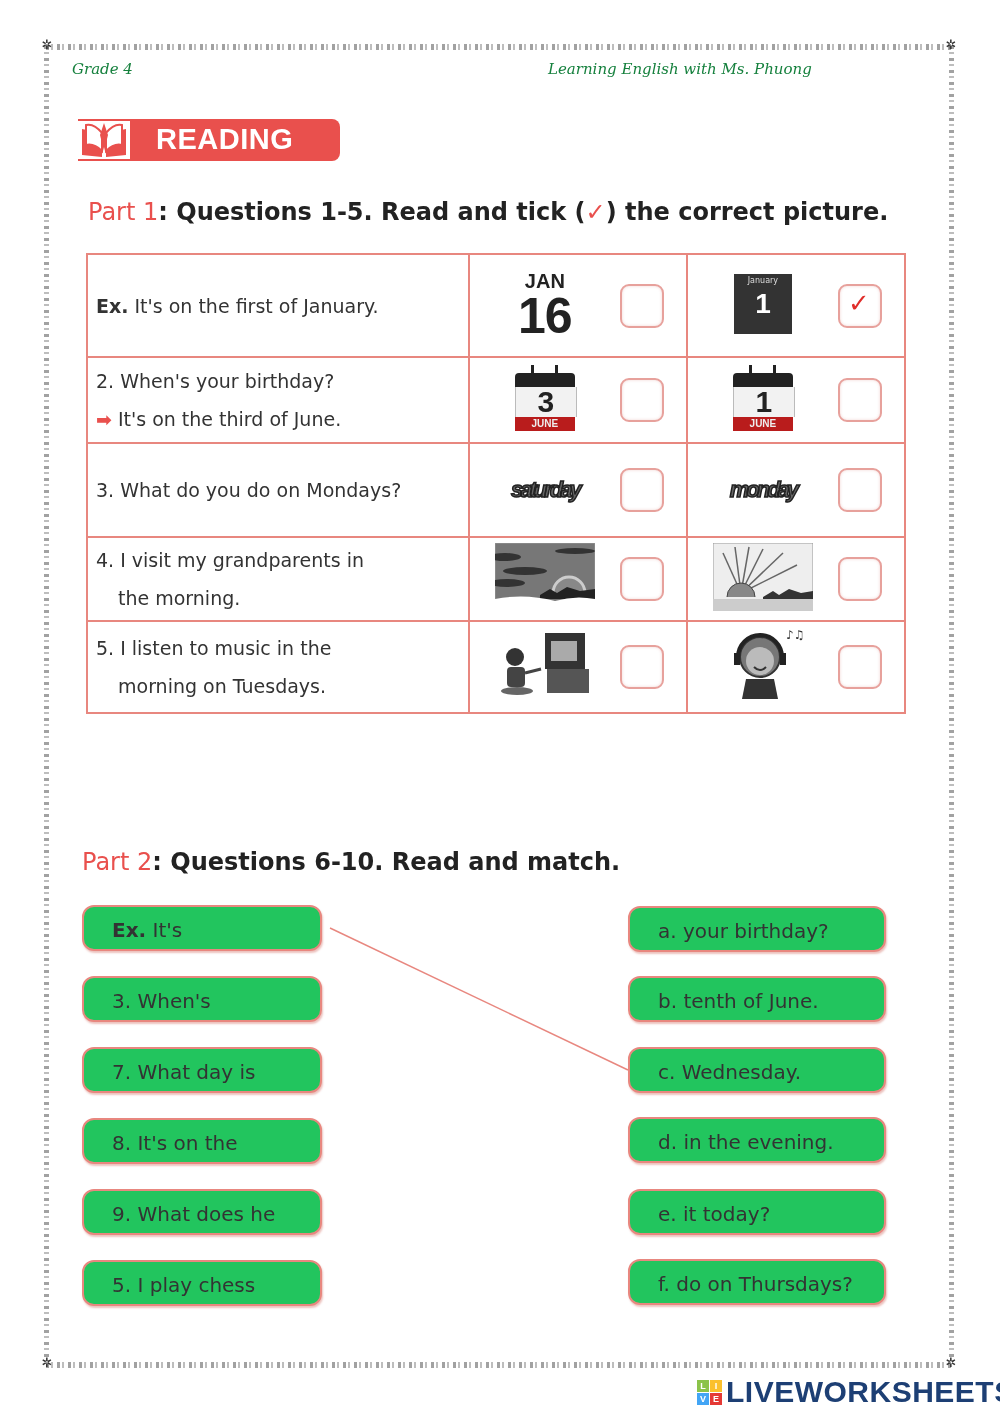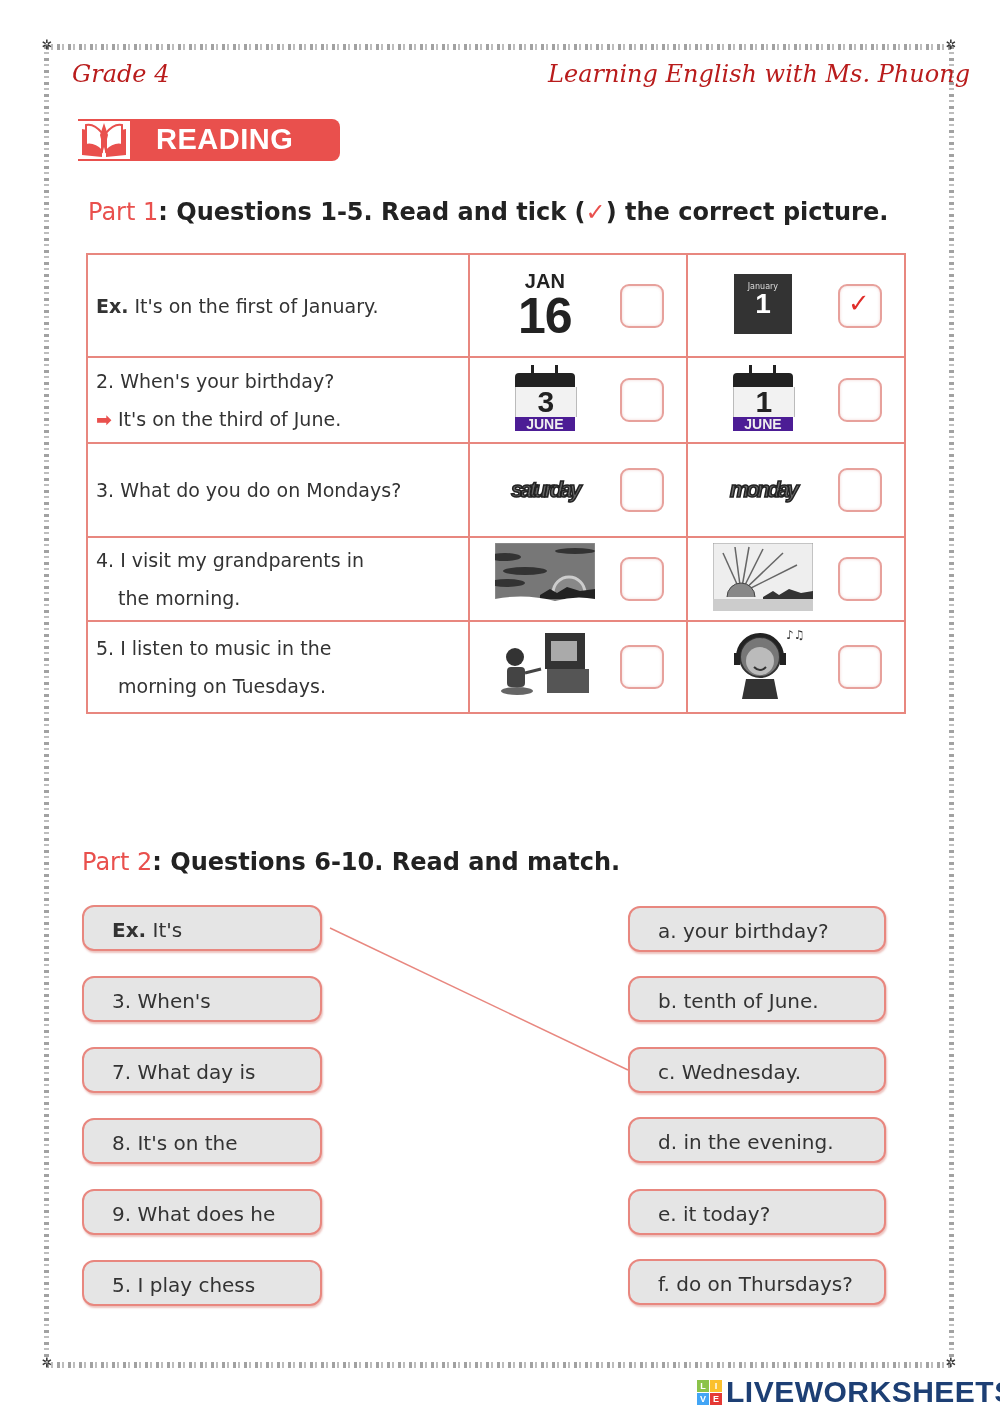--- a/index.html
+++ b/index.html
@@ -4,21 +4,21 @@
 <style>
   html, body { margin:0; padding:0; background:#fff; }
   body { width:1000px; height:1413px; position:relative; overflow:hidden; font-family:"DejaVu Sans", sans-serif; color:#222; }
   .border-top, .border-bottom { position:absolute; left:46px; width:906px; height:6px;
     background: repeating-linear-gradient(90deg, #555 0 3px, transparent 3px 5px, #888 5px 7px, transparent 7px 11px); opacity:.55; }
   .border-top { top:44px; } .border-bottom { top:1362px; }
   .border-left, .border-right { position:absolute; top:46px; height:1318px; width:5px;
     background: repeating-linear-gradient(180deg, #555 0 3px, transparent 3px 6px, #888 6px 8px, transparent 8px 12px); opacity:.55; }
   .border-left { left:44px; } .border-right { left:949px; }
   .corner { position:absolute; width:14px; height:14px; font-size:13px; line-height:14px; text-align:center; color:#333; }
-  .hdr { position:absolute; top:60px; font-family:"DejaVu Serif", serif; font-style:italic; font-size:24px; color:#b91c1c; }
+  .hdr { position:absolute; top:60px; font-family:"DejaVu Serif", serif; font-style:italic; font-size:15px; color:#15803d; }
   .hdr-left { left:72px; } .hdr-right { left:548px; }
   .reading { position:absolute; left:78px; top:119px; width:262px; height:42px; background:#e9504d; border-radius:0 8px 8px 0; }
   .reading .book { position:absolute; left:0; top:2px; width:52px; height:38px; background:#fff; }
   .reading .book svg { position:absolute; left:0; top:0; }
   .reading .label { position:absolute; left:78px; top:4px; font-family:"Liberation Sans", sans-serif; font-weight:bold; font-size:29px; color:#fff; letter-spacing:0.5px; }
   .part-title { position:absolute; left:88px; font-family:"DejaVu Sans", sans-serif; font-weight:bold; font-size:24px; color:#222; }
   .part-title .accent { color:#e9504d; font-weight:normal; }
   .p1 { top:198px; } .p2 { top:848px; left:82px; }
   .tick-inline { display:inline-block; color:#e9504d; font-weight:bold; }
 
@@ -29,31 +29,31 @@
   .q .ans { display:block; }
   .arrow { color:#e9504d; font-weight:bold; margin-right:6px; }
   .opt { width:218px; position:relative; }
   .pic { position:absolute; left:20px; top:50%; transform:translateY(-50%); width:110px; text-align:center; }
   .box { position:absolute; right:22px; top:50%; transform:translateY(-50%); width:40px; height:40px; border:2px solid #e7a19c; border-radius:9px; background:#fff; box-shadow: inset 0 0 3px rgba(200,80,70,.25); }
   .box .chk { position:absolute; left:8px; top:2px; font-size:26px; color:#e02d2a; font-weight:bold; }
 
   .cal-jan { font-family:"Liberation Sans", sans-serif; font-weight:bold; color:#222; line-height:1; }
   .cal-jan .m { font-size:20px; } .cal-jan .d { font-size:50px; letter-spacing:-1px; }
   .cal-dark { display:inline-block; width:58px; height:60px; background:#333; color:#fff; position:relative; }
-  .cal-dark .m { position:absolute; top:2px; left:0; width:100%; font-size:8px; text-align:center; color:#ddd;margin-top:6px; }
+  .cal-dark .m { position:absolute; top:2px; left:0; width:100%; font-size:8px; text-align:center; color:#ddd; }
   .cal-dark .d { position:absolute; top:14px; left:0; width:100%; text-align:center; font-family:"Liberation Sans", sans-serif; font-size:28px; font-weight:bold; }
   .cal-june { display:inline-block; width:60px; height:66px; position:relative; }
   .cal-june .top { position:absolute; top:8px; left:0; width:60px; height:14px; background:#222; border-radius:4px 4px 0 0; }
   .cal-june .ring { position:absolute; top:0; width:3px; height:14px; background:#222; }
   .cal-june .body { position:absolute; top:22px; left:0; width:60px; height:30px; background:#f2f2f2; border-left:1px solid #bbb; border-right:1px solid #bbb; text-align:center; font-family:"Liberation Sans", sans-serif; font-weight:bold; font-size:30px; line-height:30px; color:#222; }
-  .cal-june .bot { position:absolute; top:52px; left:0; width:60px; height:14px; background:#4c1d95; color:#eee; font-size:14px; font-weight:bold; text-align:center; line-height:14px; font-family:"Liberation Sans", sans-serif; }
+  .cal-june .bot { position:absolute; top:52px; left:0; width:60px; height:14px; background:#b91c1c; color:#eee; font-size:10px; font-weight:bold; text-align:center; line-height:14px; font-family:"Liberation Sans", sans-serif; }
   .bubble { font-family:"Liberation Sans", sans-serif; font-weight:bold; font-size:36px; color:#666; letter-spacing:-3px; -webkit-text-stroke:1.5px #222; }
   .bubble.small { font-size:22px;font-style:italic; }
 
-  .mbox { position:absolute; height:46px; border:2px solid #e8877f; border-radius:12px; background:#e5e5e5; box-shadow: 1px 2px 2px rgba(200,80,70,.35); font-size:20px; color:#333; line-height:46px; padding-left:28px; box-sizing:border-box; }
+  .mbox { position:absolute; height:46px; border:2px solid #e8877f; border-radius:12px; background:#22c55e; box-shadow: 1px 2px 2px rgba(200,80,70,.35); font-size:20px; color:#333; line-height:46px; padding-left:28px; box-sizing:border-box; }
   .mbox.l { left:82px; width:240px; }
   .mbox.r { left:628px; width:258px; }
   .mbox b { font-weight:bold; }
   .line-svg { position:absolute; left:0; top:0; }
 
   .lw-logo { position:absolute; left:697px; top:1376px; height:32px; display:flex; align-items:center; }
   .lw-tiles { display:grid; grid-template-columns:12px 12px; grid-template-rows:12px 12px; gap:1px; margin-right:4px; }
   .lw-tiles span { display:block; font-size:9px; font-weight:bold; color:#fff; text-align:center; line-height:12px; font-family:"Liberation Sans", sans-serif; }
   .lw-text { font-family:"Liberation Sans", sans-serif; font-weight:bold; font-size:30px; color:#1d3f74; letter-spacing:0.5px; }
 </style>

